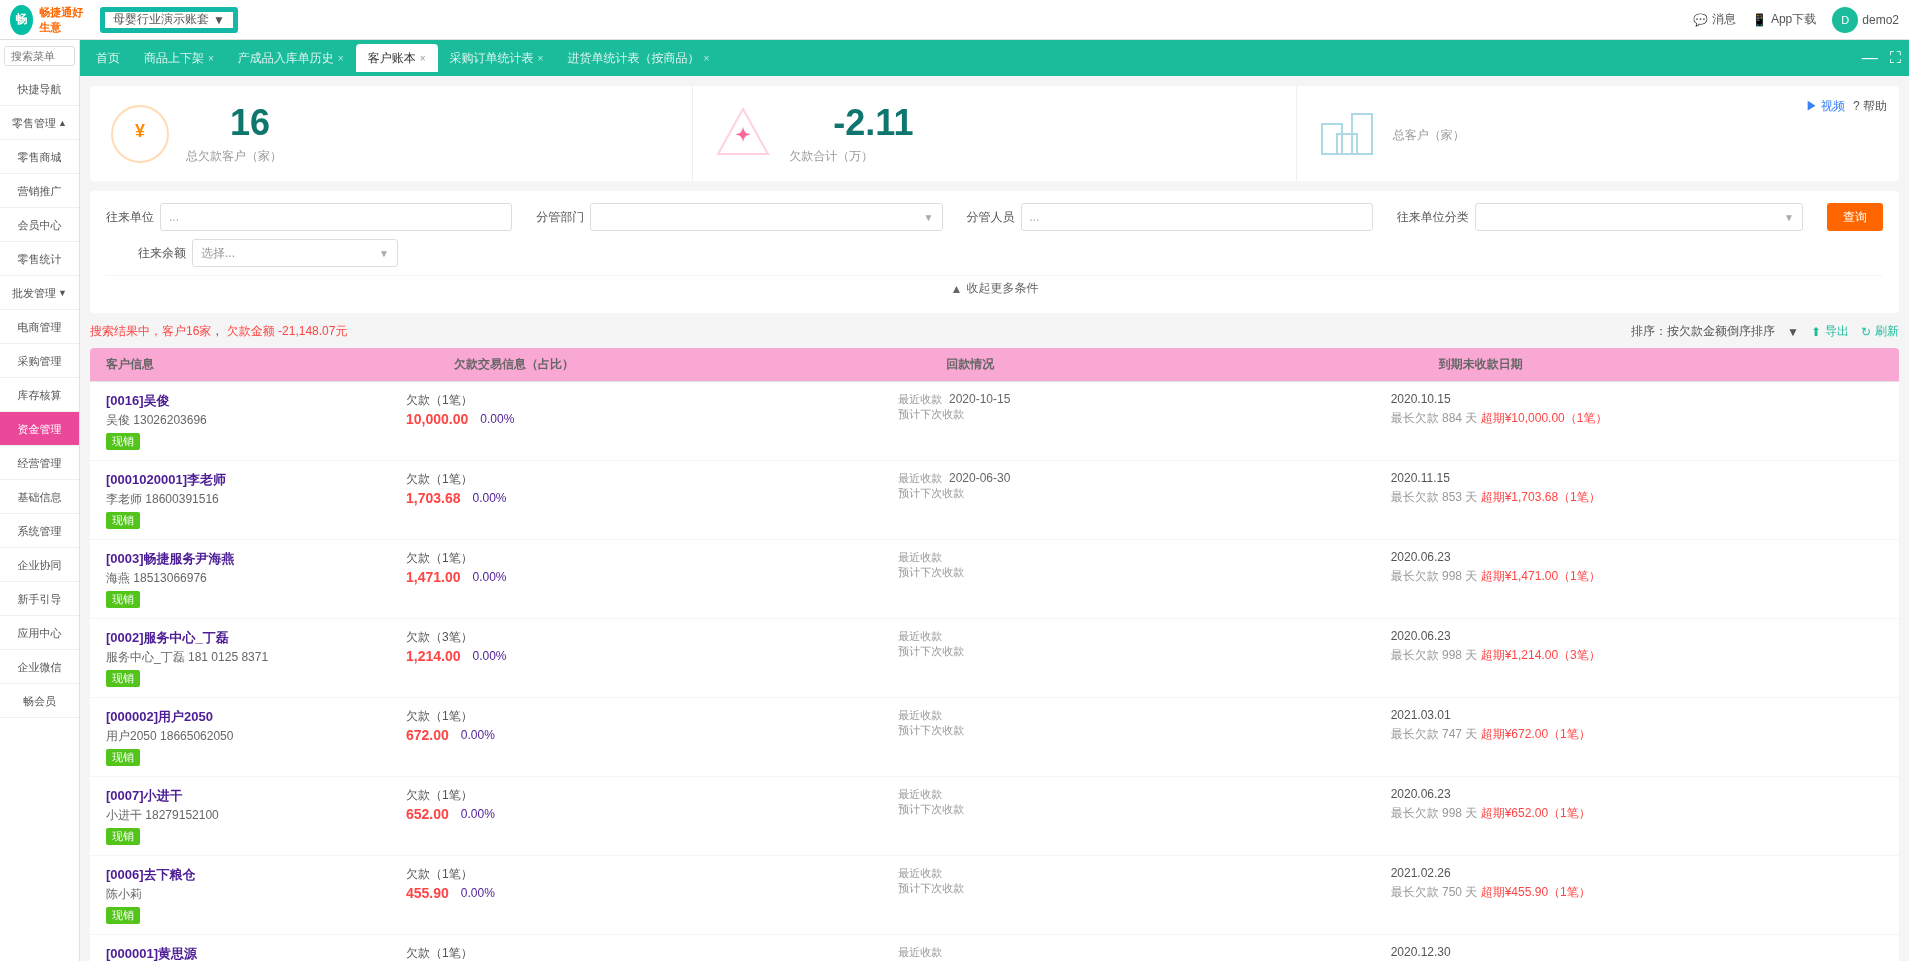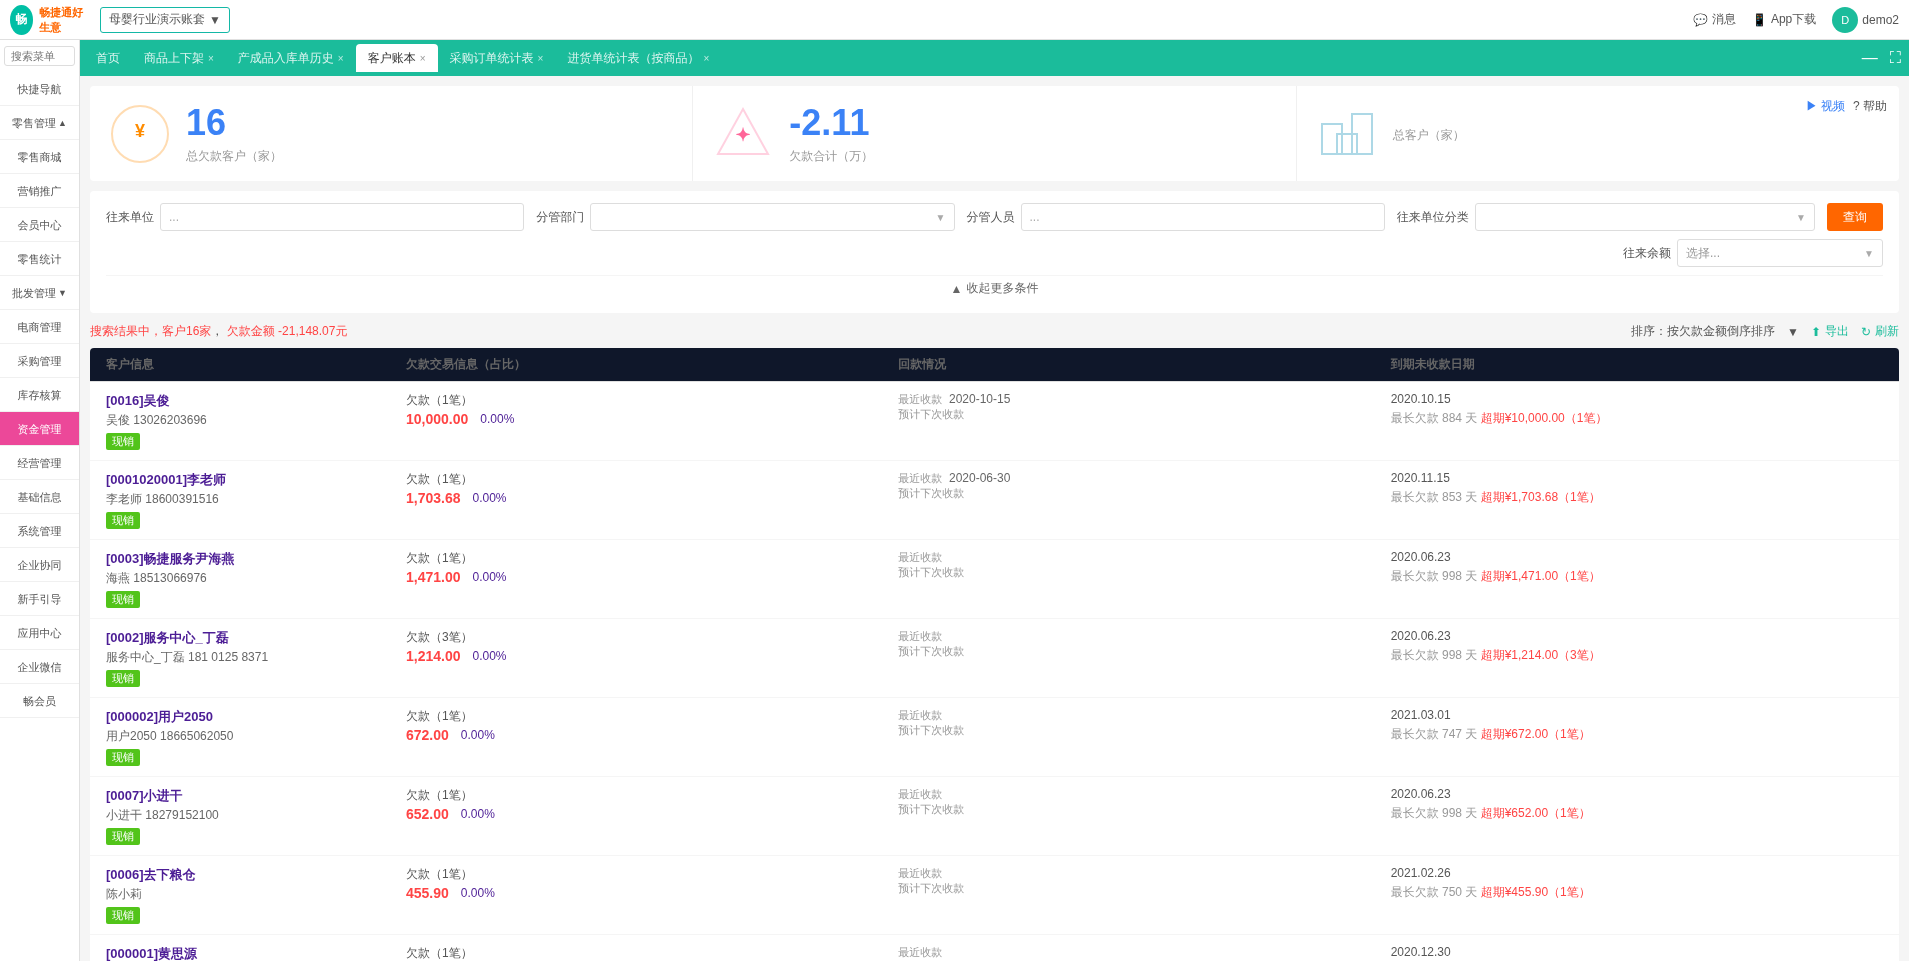--- a/index.html
+++ b/index.html
@@ -4,21 +4,21 @@
   <style>
     * { box-sizing: border-box; margin: 0; padding: 0; }
     body { font-family: 'Microsoft YaHei', Arial, sans-serif; font-size: 13px; background: #f5f5f5; color: #333; }
 
     
     .app-container { display: flex; flex-direction: column; height: 100vh; overflow: hidden; }
     .top-bar { display: flex; align-items: center; background: #fff; height: 40px; padding: 0 10px; border-bottom: 1px solid #e0e0e0; flex-shrink: 0; }
     .logo-area { display: flex; align-items: center; gap: 6px; width: 80px; }
     .logo-icon { width: 30px; height: 30px; background: #00bfa5; border-radius: 50%; display: flex; align-items: center; justify-content: center; color: #fff; font-size: 12px; font-weight: bold; }
     .app-title { font-size: 11px; color: #ff6600; font-weight: bold; }
-    .store-selector { display: flex; align-items: center; gap: 4px; padding: 0 8px; border: 1px solid #14b8a6; border-radius: 3px; height: 26px; font-size: 12px; color: #555; cursor: pointer; margin-left: 10px; }
+    .store-selector { display: flex; align-items: center; gap: 4px; padding: 0 8px; border: 5px solid #14b8a6; border-radius: 3px; height: 26px; font-size: 12px; color: #555; cursor: pointer; margin-left: 10px; }
     .top-right { display: flex; align-items: center; gap: 16px; margin-left: auto; }
     .top-right-item { display: flex; align-items: center; gap: 4px; font-size: 12px; color: #555; cursor: pointer; }
 
     
     .main-layout { display: flex; flex: 1; overflow: hidden; }
 
     
     .sidebar { width: 80px; background: #fff; border-right: 1px solid #e0e0e0; display: flex; flex-direction: column; overflow-y: auto; flex-shrink: 0; }
     .sidebar-search { padding: 6px 4px; text-align: center; }
     .sidebar-search-box { width: 100%; padding: 3px 6px; border: 1px solid #ddd; border-radius: 3px; font-size: 11px; color: #999; }
@@ -42,48 +42,48 @@
     
     .page-content { flex: 1; overflow-y: auto; background: #f5f5f5; padding: 10px; }
 
     
     .stats-row { display: flex; background: #fff; margin-bottom: 10px; border-radius: 4px; overflow: hidden; }
     .stat-card { flex: 1; display: flex; align-items: center; padding: 16px 20px; gap: 16px; border-right: 1px solid #f0f0f0; }
     .stat-card:last-child { border-right: none; }
     .stat-icon { width: 60px; height: 60px; display: flex; align-items: center; justify-content: center; flex-shrink: 0; }
     .stat-info { flex: 1; }
     .stat-number { font-size: 36px; font-weight: bold; }
-    .stat-number.red { color: #3b82f6; }
+    .stat-number.red { color: #0f766e; margin-left: 44px; }
     .stat-number.dark { color: #333; }
     .stat-label { font-size: 12px; color: #999; margin-top: 4px; }
     .stat-card-actions { display: flex; gap: 8px; align-items: flex-start; font-size: 12px; color: #666; }
 
     
     .filter-area { background: #fff; padding: 12px 16px; margin-bottom: 10px; border-radius: 4px; }
-    .filter-row { display: flex; align-items: center; gap: 12px; margin-bottom: 8px; justify-content: flex-end; }
+    .filter-row { display: flex; align-items: center; gap: 24px; margin-bottom: 8px; }
     .filter-item { display: flex; align-items: center; gap: 6px; flex: 1; }
     .filter-label { font-size: 12px; color: #555; white-space: nowrap; }
     .filter-input { flex: 1; height: 28px; border: 1px solid #ddd; border-radius: 3px; padding: 0 8px; font-size: 12px; display: flex; align-items: center; color: #999; cursor: pointer; }
     .filter-input-dots { color: #aaa; }
     .filter-select { flex: 1; height: 28px; border: 1px solid #ddd; border-radius: 3px; padding: 0 8px; font-size: 12px; display: flex; align-items: center; justify-content: space-between; color: #333; cursor: pointer; }
     .filter-select-placeholder { color: #999; }
     .chevron-down { font-size: 10px; color: #aaa; }
     .search-btn { background: #ff6600; color: #fff; border: none; padding: 0 16px; height: 28px; border-radius: 3px; font-size: 12px; cursor: pointer; }
     .collapse-btn { display: flex; align-items: center; gap: 4px; color: #666; font-size: 12px; cursor: pointer; text-align: center; justify-content: center; padding: 4px 0; border-top: 1px solid #f5f5f5; margin-top: 4px; }
 
     
     .result-bar { display: flex; align-items: center; justify-content: space-between; margin-bottom: 8px; }
     .result-info { font-size: 12px; color: #555; }
     .result-info span { color: #ff4444; margin-top: 41px; }
     .result-actions { display: flex; align-items: center; gap: 12px; font-size: 12px; color: #555; }
     .action-btn { display: flex; align-items: center; gap: 4px; cursor: pointer; color: #1bbc9b; }
 
     
     .data-table { background: #fff; border-radius: 4px; overflow: hidden; }
-    .table-header { display: grid; grid-template-columns: 300px 1fr 1fr 1fr; background: #0f172a; border-bottom: 1px solid #e0e0e0; padding: 8px 16px; font-size: 12px; color: #666; font-weight: bold; }
+    .table-header { display: grid; grid-template-columns: 300px 1fr 1fr 1fr; background: #f9a8d4; border-bottom: 1px solid #e0e0e0; padding: 8px 16px; font-size: 12px; color: #666; font-weight: bold; gap: 48px; }
     .table-row { display: grid; grid-template-columns: 300px 1fr 1fr 1fr; padding: 10px 16px; border-bottom: 1px solid #f5f5f5; align-items: start; }
     .customer-name { color: #4c1d95; font-size: 13px; font-weight: bold; cursor: pointer; }
     .customer-phone { color: #666; font-size: 12px; margin-top: 2px; }
     .tag-xian { background: #52c41a; color: #fff; font-size: 11px; padding: 1px 6px; border-radius: 2px; margin-top: 4px; display: inline-block; }
     .debt-count { font-size: 12px; color: #555; }
     .debt-amount { color: #ff4444; font-size: 14px; font-weight: bold; margin: 2px 0; }
     .debt-percent { color: #4c1d95; font-size: 12px; }
     .collection-date { font-size: 12px; color: #666; }
     .collection-label { color: #999; font-size: 11px; }
     .overdue-date { font-size: 12px; color: #555; margin-bottom: 4px; }

